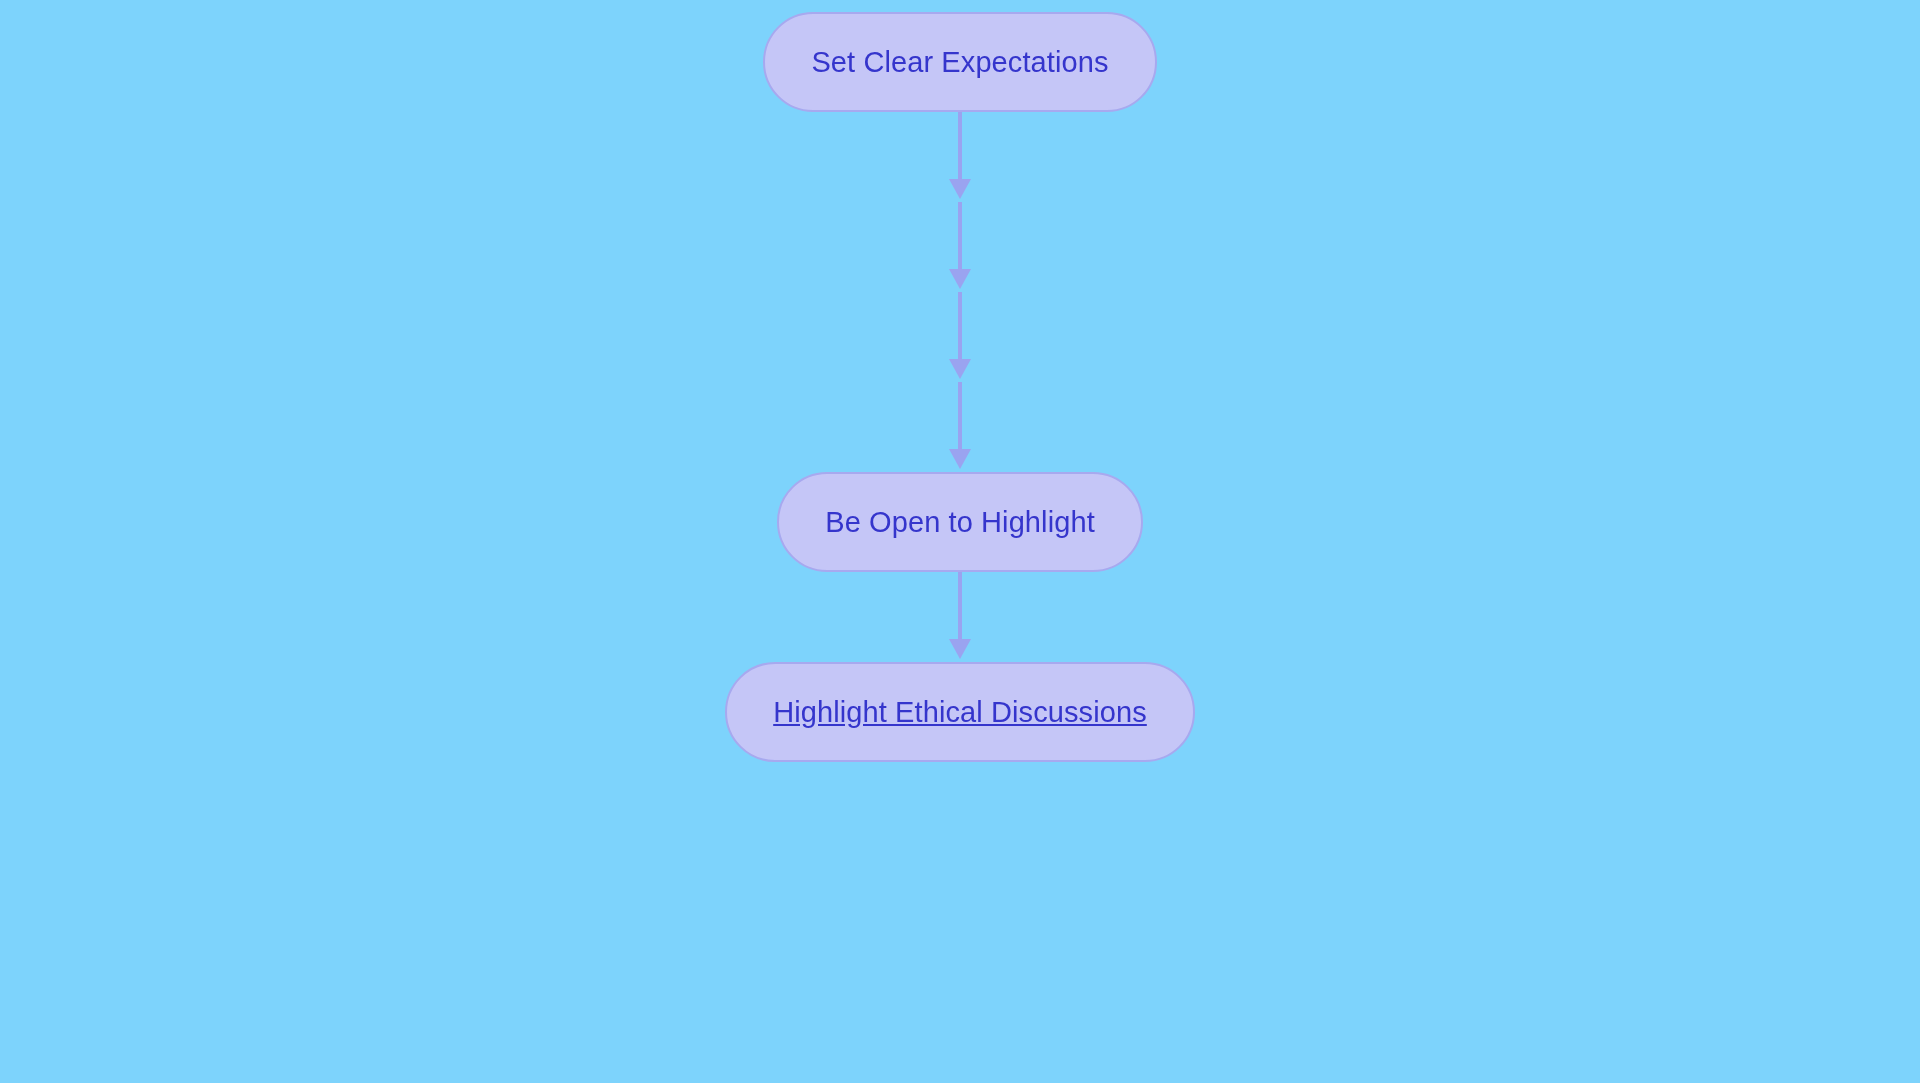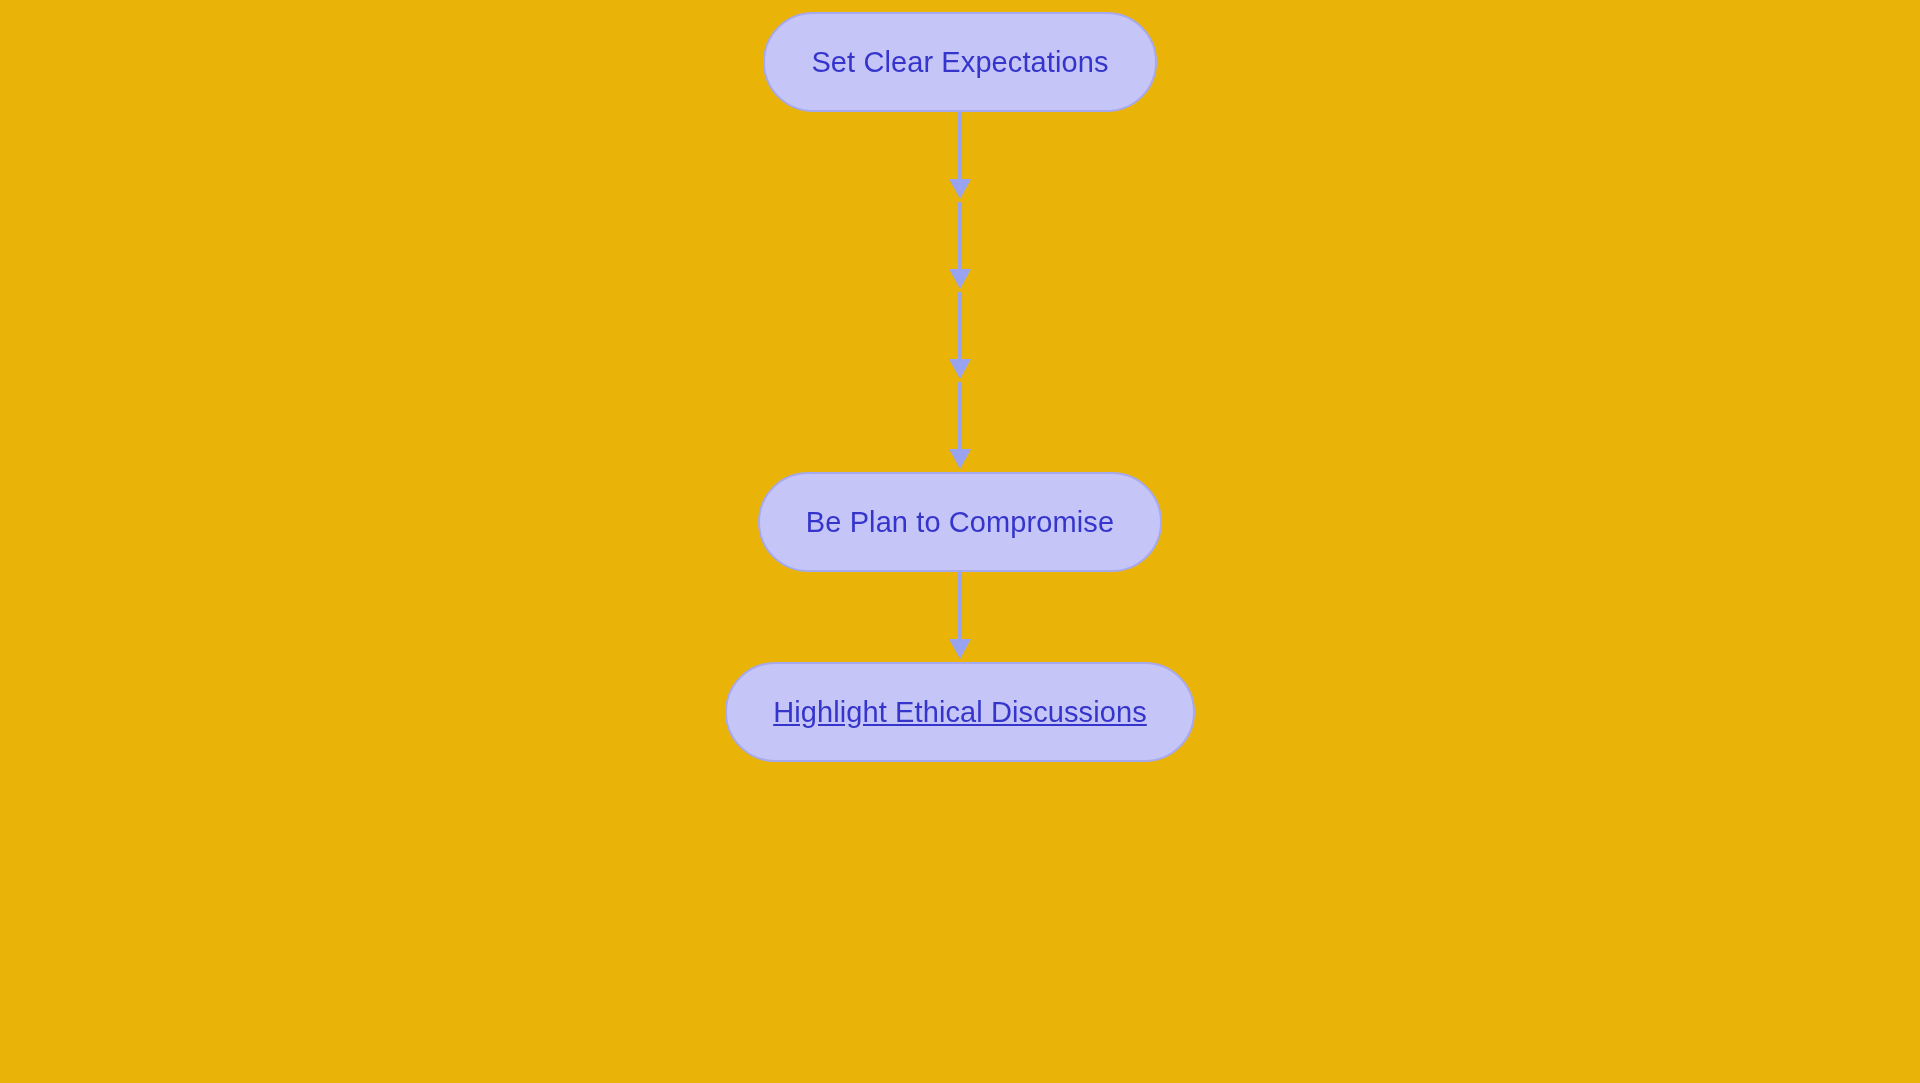--- a/index.html
+++ b/index.html
@@ -84,21 +84,21 @@
   
   .top-spacer {
     height: 12px;
     width: 1px;
     flex: 0 0 auto;
   }
 </style>
 </head>
 <body style="background: rgb(255, 255, 255);">
 
-<div id="flow-canvas" style="background: #eab308;">
+<div id="flow-canvas" style="background: #7dd3fc;">
   <div class="flow-column">
 
     <div class="top-spacer"></div>
 
     <div class="flow-node" style="background: rgb(197, 198, 247); border-color: rgb(167, 169, 239);">
       <span class="flow-node-label" style="color: rgb(53, 53, 204);">Set Clear Expectations</span>
     </div>
 
     <div class="flow-connector">
       <div class="flow-connector-line" style="background: rgb(154, 163, 240);"></div>
@@ -117,21 +117,21 @@
       <div class="flow-connector-arrow" style="border-top-color: rgb(154, 163, 240);"></div>
     </div>
 
 
     <div class="flow-connector">
       <div class="flow-connector-line" style="background: rgb(154, 163, 240);"></div>
       <div class="flow-connector-arrow" style="border-top-color: rgb(154, 163, 240);"></div>
     </div>
 
     <div class="flow-node" style="background: rgb(197, 198, 247); border-color: rgb(167, 169, 239);">
-      <span class="flow-node-label" style="color: rgb(53, 53, 204);">Be Plan to Compromise</span>
+      <span class="flow-node-label" style="color: rgb(53, 53, 204);">Be Open to Highlight</span>
     </div>
 
     <div class="flow-connector">
       <div class="flow-connector-line" style="background: rgb(154, 163, 240);"></div>
       <div class="flow-connector-arrow" style="border-top-color: rgb(154, 163, 240);"></div>
     </div>
 
     <div class="flow-node" style="background: rgb(197, 198, 247); border-color: rgb(167, 169, 239);">
       <span class="flow-node-label" style="color: rgb(53, 53, 204); text-decoration: underline;">Highlight Ethical Discussions</span>
     </div>

